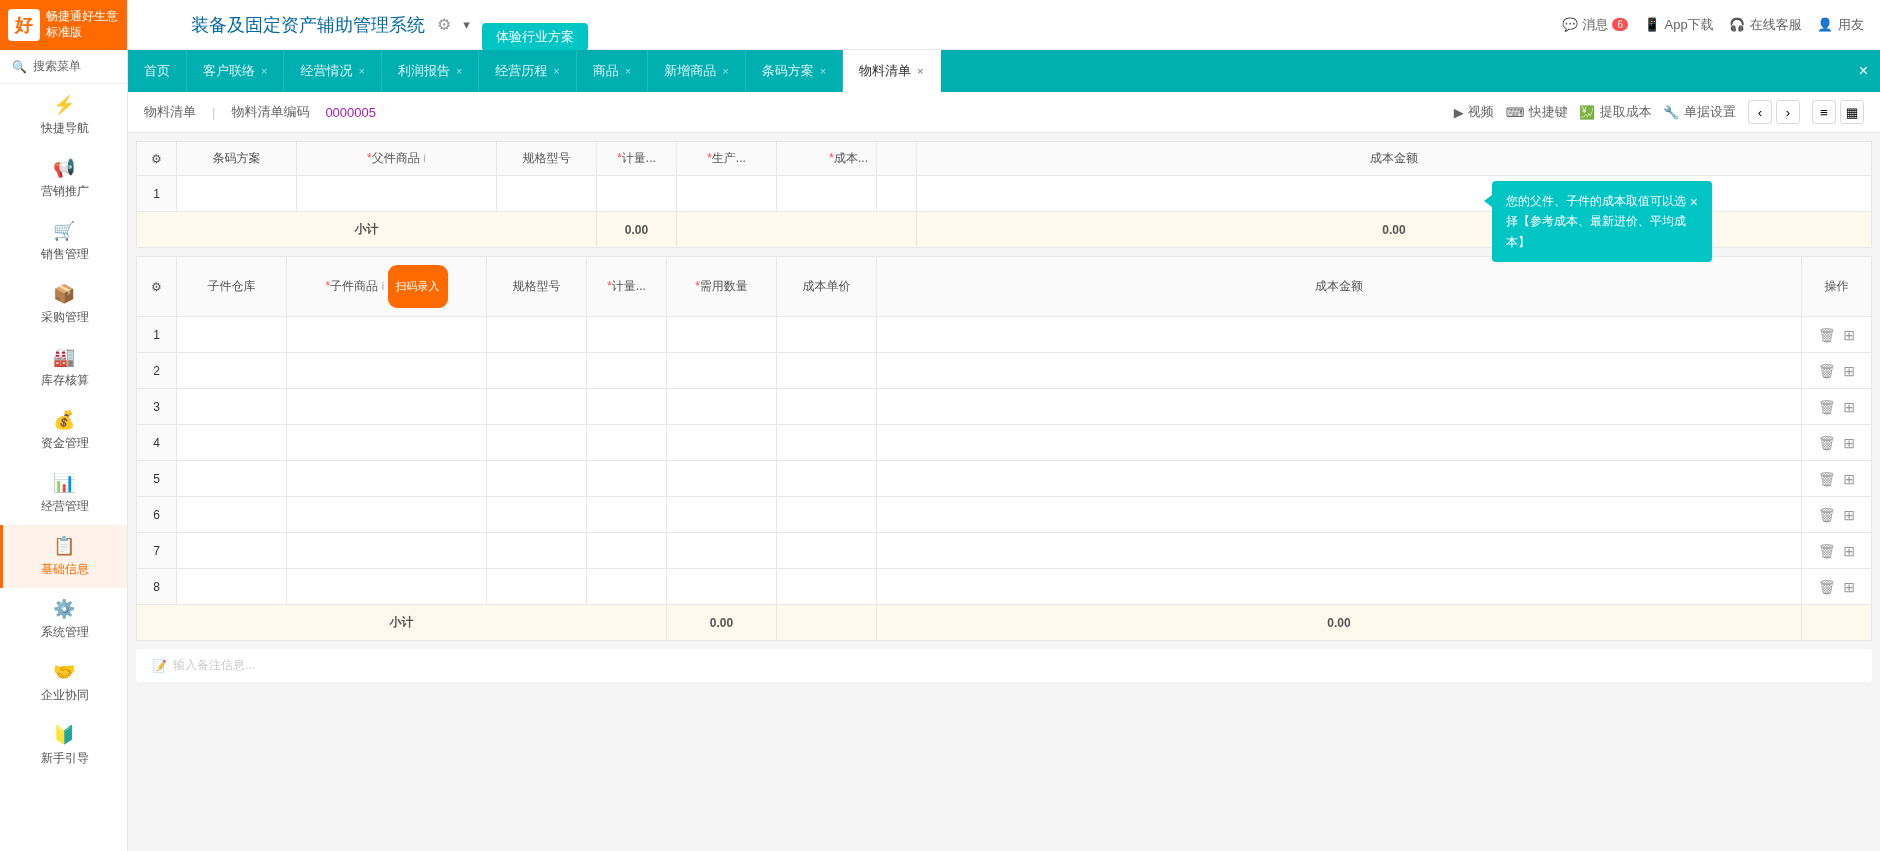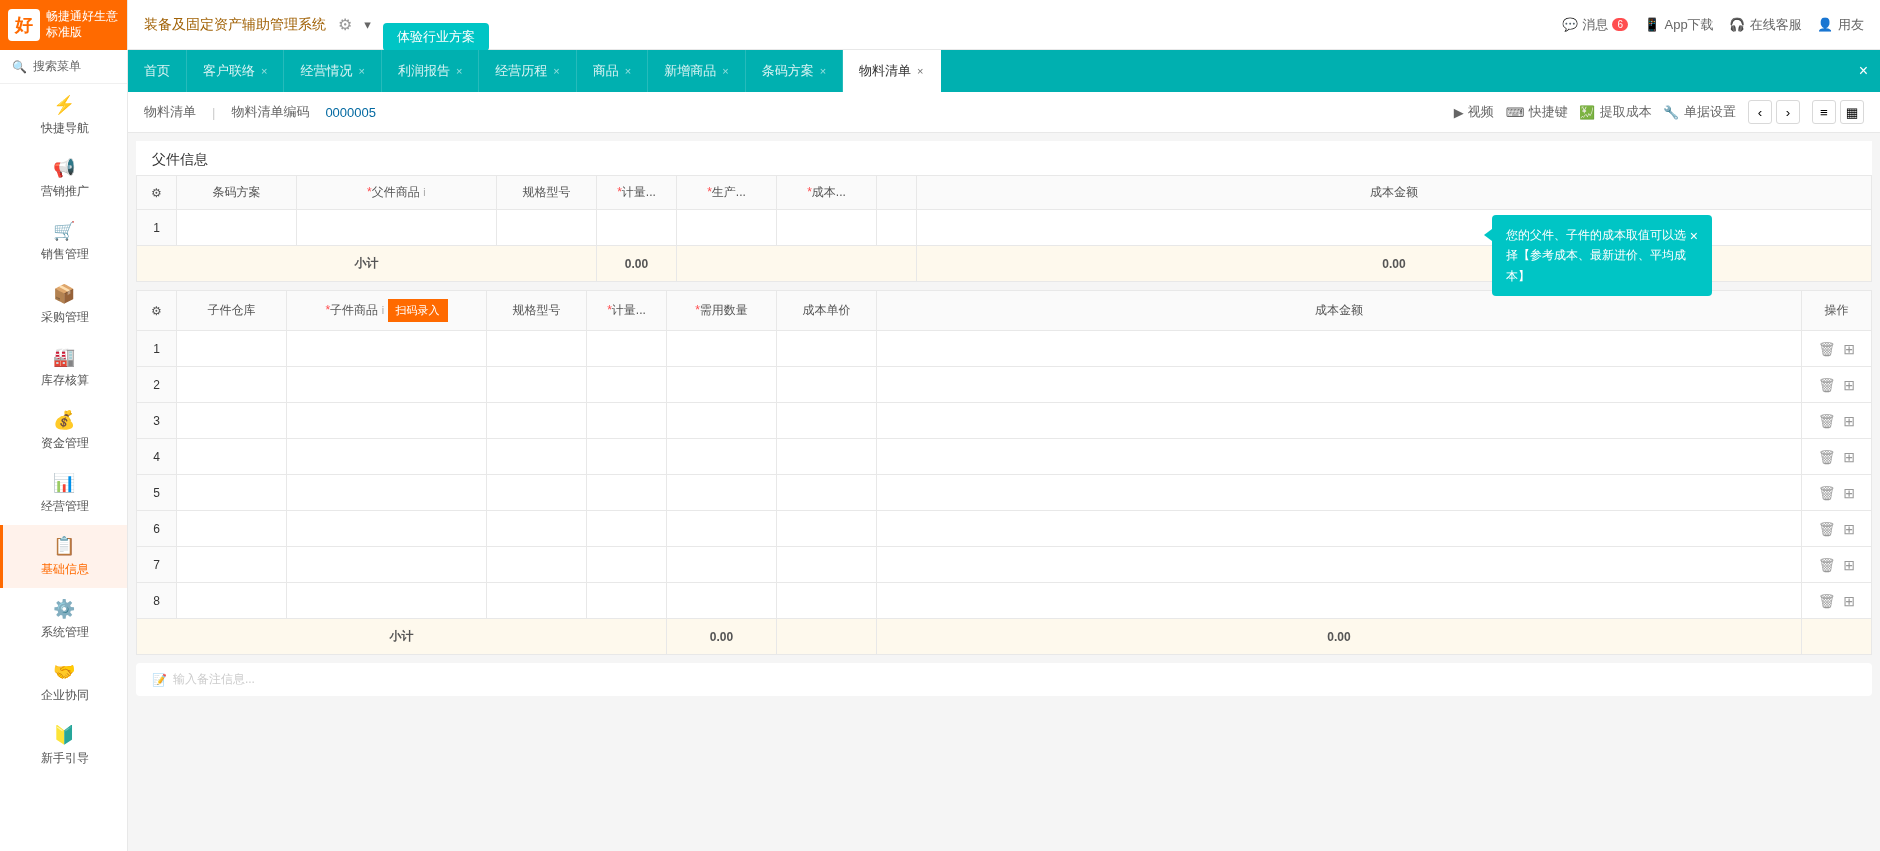--- a/index.html
+++ b/index.html
@@ -70,21 +70,21 @@
     
     .topbar {
       background: #fff;
       height: 50px;
       display: flex;
       align-items: center;
       padding: 0 16px;
       border-bottom: 1px solid #e8e8e8;
       gap: 12px;
     }
-    .topbar-title { color: #a16207; font-size: 14px; }
+    .topbar-title { color: #0369a1; font-size: 18px; margin-left: 47px; }
     .topbar-trial-btn {
       background: #00c5c5;
       color: #fff;
       border: none;
       border-radius: 4px;
       padding: 5px 14px;
       cursor: pointer;
       font-size: 13px;
       margin-top: 24px;
     }
@@ -150,21 +150,21 @@
     
     .page-header {
       background: #fff;
       padding: 8px 16px;
       display: flex;
       align-items: center;
       gap: 16px;
       border-bottom: 1px solid #e8e8e8;
     }
     .breadcrumb { color: #666; font-size: 13px; }
-    .page-code { color: #0369a1; font-weight: 500; }
+    .page-code { color: #a21caf; font-weight: 500; }
     .page-header-right {
       margin-left: auto;
       display: flex;
       align-items: center;
       gap: 12px;
       color: #666;
       font-size: 13px;
     }
     .page-header-right-item {
       display: flex;
@@ -215,22 +215,22 @@
     }
     .col-seq { width: 40px; background: #fafafa !important; }
     .col-settings { width: 36px; }
     .col-actions { width: 70px; }
     .action-btn { background: none; border: none; cursor: pointer; color: #999; font-size: 14px; padding: 2px; }
 
     .scan-btn {
       background: #ff6a00;
       color: #fff;
       border: none;
-      border-radius: 0;
-      padding: 4px 8px;
+      border-radius: 9px;
+      padding: 14px 8px;
       font-size: 11px;
       cursor: pointer;
     }
 
     
     .bottom-note {
       background: #fff;
       margin: 0 8px 8px;
       padding: 8px 16px;
       border-radius: 4px;
@@ -422,39 +422,38 @@
           <button class="nav-arrow">›</button>
         </div>
         <div style="display:flex;gap:4px;align-items:center;">
           <button class="nav-arrow">≡</button>
           <button class="nav-arrow">▦</button>
         </div>
       </div>
     </div>
 
     <div class="section" style="margin-bottom:0;border-radius:0;">
-      <div class="section-title">父件信息</div>
       <div class="table-wrapper">
         <table class="data-table">
           <thead>
             <tr>
               <th class="col-settings">⚙</th>
               <th style="width:120px;">条码方案</th>
               <th style="width:200px;">
                 <span style="color:#ff4d4f;">*</span>父件商品
                 <span style="color:#aaa;font-size:11px;">ℹ</span>
               </th>
               <th style="width:100px;">规格型号</th>
               <th style="width:80px;">
                 <span style="color:#ff4d4f;">*</span>计量...
               </th>
               <th style="width:100px;">
                 <span style="color:#ff4d4f;">*</span>生产...
               </th>
-              <th style="width:100px;">
+              <th style="width:100px;text-align:right;">
                 <span style="color:#ff4d4f;">*</span>成本...
               </th>
               <th style="width:40px;"></th>
               <th style="min-width:120px;">成本金额</th>
             </tr>
           </thead>
           <tbody>
             <tr>
               <td class="col-seq">1</td>
               <td></td>

